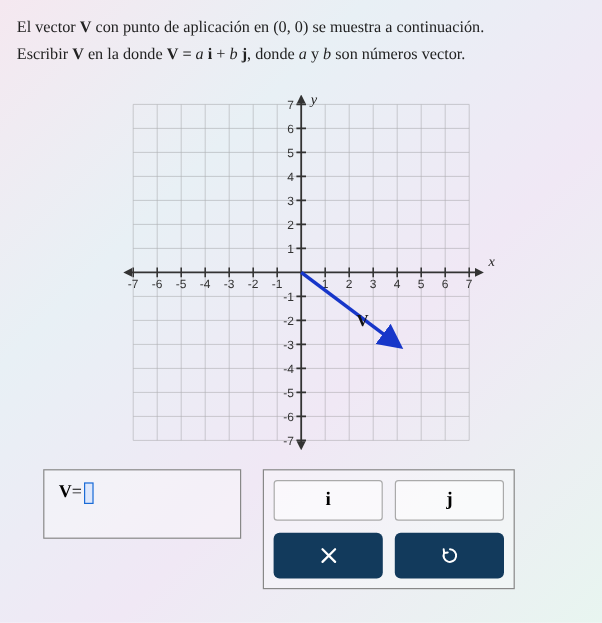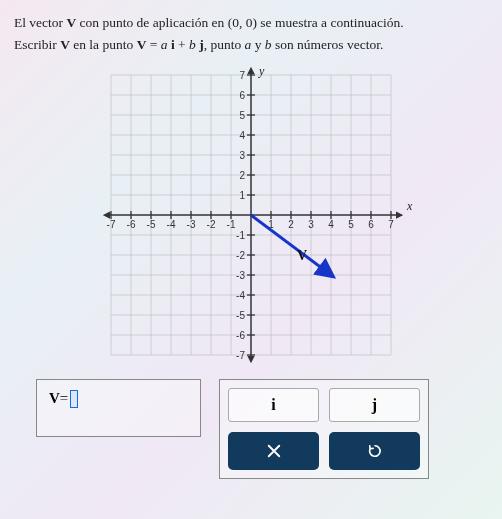--- a/index.html
+++ b/index.html
@@ -9,21 +9,21 @@
       font-family: Georgia, 'Times New Roman', serif;
       background: linear-gradient(135deg, #f5e8f0 0%, #e8f0f5 30%, #f0e8f5 60%, #e8f5f0 100%);
       padding: 12px 14px;
       position: relative;
       overflow: hidden;
     }
     .prompt {
       font-size: 13.5px;
       line-height: 1.6;
       color: #222;
-      margin-bottom: 10px;
+      margin-bottom: 22px;
     }
     .bold { font-weight: bold; font-family: 'Times New Roman', serif; }
     .italic { font-style: italic; font-family: 'Times New Roman', serif; }
     .chart-wrap {
       width: 340px;
       height: 300px;
       margin: 6px auto 14px;
       position: relative;
     }
     svg.graph { display: block; }
@@ -90,21 +90,21 @@
       color: #fff;
       cursor: pointer;
     }
     .action svg { width: 18px; height: 18px; }
   </style>
 </head>
 <body>
 
 <div class="prompt">
   <span>El vector </span><span class="bold">V</span><span> con punto de aplicación en </span><span>(0,  0)</span><span> se muestra a continuación.</span><br>
-  <span>Escribir </span><span class="bold">V</span><span> en la punto </span><span class="bold">V</span><span> = </span><span class="italic">a</span><span class="bold"> i</span><span> + </span><span class="italic">b</span><span class="bold"> j</span><span>, punto </span><span class="italic">a</span><span> y </span><span class="italic">b</span><span> son números vector.</span>
+  <span>Escribir </span><span class="bold">V</span><span> en la donde </span><span class="bold">V</span><span> = </span><span class="italic">a</span><span class="bold"> i</span><span> + </span><span class="italic">b</span><span class="bold"> j</span><span>, donde </span><span class="italic">a</span><span> y </span><span class="italic">b</span><span> son números vector.</span>
 </div>
 
 <div class="chart-wrap">
   <svg class="graph" width="340" height="300" viewBox="0 0 340 300">
 
     <defs>
       <marker id="arrow-blue" viewBox="0 0 10 10" refX="7" refY="5" markerWidth="7" markerHeight="7" orient="auto-start-reverse">
         <path d="M 0 0 L 10 5 L 0 10 z" fill="#1736c9"></path>
       </marker>
       <marker id="arrow-axis" viewBox="0 0 10 10" refX="7" refY="5" markerWidth="5" markerHeight="5" orient="auto-start-reverse">

